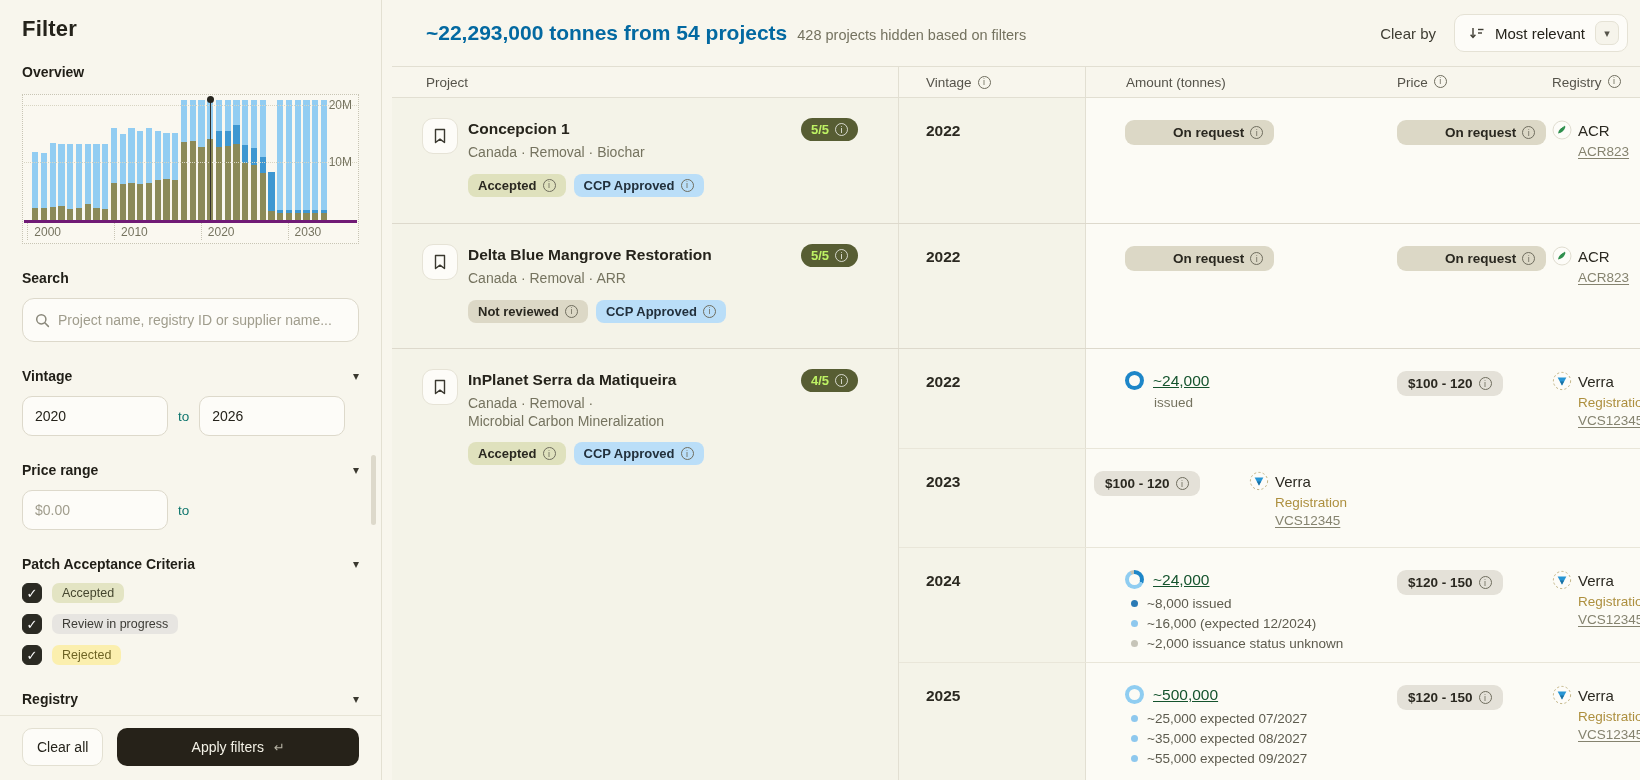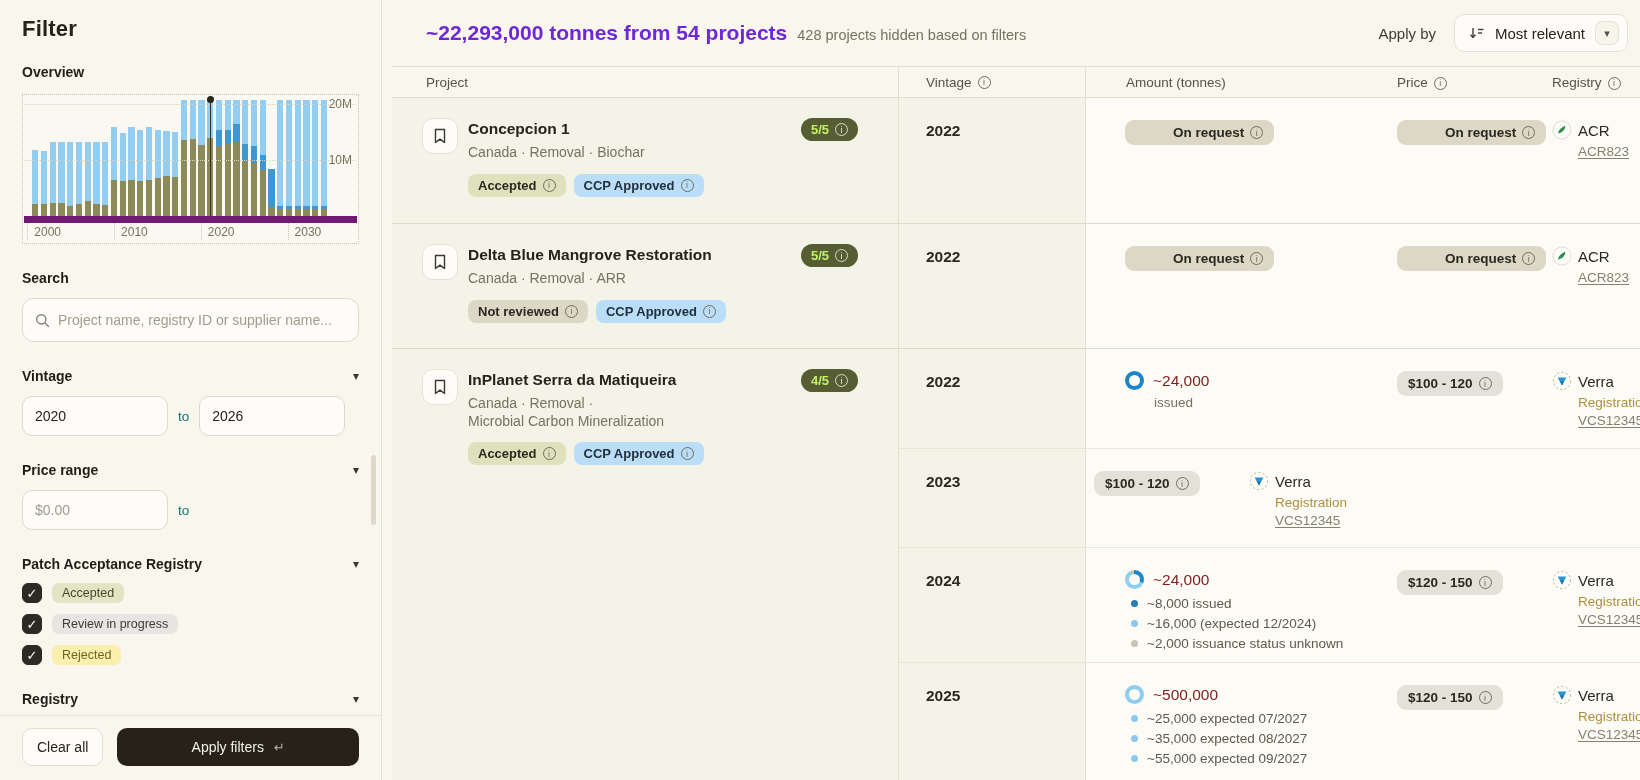--- a/index.html
+++ b/index.html
@@ -10,21 +10,21 @@
   }
   
   .sidebar { width:382px; flex:none; position:relative; border-right:1px solid #e3e0d2; padding:16px 22px 0; }
   .sb-title { font-size:22px; font-weight:700; letter-spacing:.2px; }
   .sec { margin-top:26px; }
   .sec-label { font-size:14px; font-weight:700; color:#201e17; }
   .sec-head { display:flex; align-items:center; justify-content:space-between; }
   .chev { font-size:12px; color:#3a382f; line-height:1; }
   
   .chart { position:relative; height:150px; margin-top:14px; border:1px dotted #c8c5b4; background:#faf8f0; }
-  .cplot { position:absolute; left:1px; right:1px; top:1px; bottom:20px; display:flex; align-items:flex-end; gap:2.5px; padding:2px 30px 0 8px; border-bottom:7px solid #701a75; }
+  .cplot { position:absolute; left:1px; right:1px; top:1px; bottom:20px; display:flex; align-items:flex-end; gap:2.5px; padding:2px 30px 0 8px; border-bottom:3px solid #701a75; }
   .cbar { flex:1; display:flex; flex-direction:column; justify-content:flex-end; height:100%; }
   .seg { width:100%; }
   .seg-light { background:#92cdf2; }
   .seg-dark  { background:#3e97d1; }
   .seg-olive { background:#8b8a58; }
   .ygrid { position:absolute; left:0; right:0; height:0; border-top:1px dotted #d8d5c3; }
   .ylab { position:absolute; right:5px; top:-8px; font-size:12px; color:#75735f; background:transparent; }
   .cmarker { position:absolute; top:4px; bottom:0; width:1px; background:#33312a; }
   .cmarker::before { content:""; position:absolute; top:-4px; left:-3px; width:7px; height:7px; border-radius:50%; background:#26241d; }
   .xaxis { position:absolute; left:1px; right:1px; bottom:0; height:19px; }
@@ -52,30 +52,30 @@
   
   .sb-footer { position:absolute; left:0; right:0; bottom:0; border-top:1px solid #e7e4d6; background:#f8f6ed; padding:12px 22px 14px; display:flex; gap:14px; }
   .btn-clear { height:38px; padding:0 14px; border:1px solid #e3e0d2; border-radius:10px; background:#fdfcf8; font-size:14px; font-weight:500; color:#25231b; font-family:inherit; cursor:pointer; }
   .btn-apply { flex:1; height:38px; border:0; border-radius:10px; background:#262219; color:#f3f1e6; font-size:14px; font-weight:500; font-family:inherit; cursor:pointer; display:flex; align-items:center; justify-content:center; gap:10px; }
   .ret { font-size:13px; color:#b6b3a4; }
   .scroll-thumb { position:absolute; right:5px; top:455px; width:5px; height:70px; border-radius:3px; background:#ddd9cb; }
   
   .main { flex:1; padding-left:10px; display:flex; flex-direction:column; }
   .topbar { height:66px; display:flex; align-items:center; justify-content:space-between; padding:0 22px 0 34px; }
   .tb-left { display:flex; align-items:baseline; gap:10px; }
-  .tb-title { font-size:21px; font-weight:700; color:#6d28d9; }
+  .tb-title { font-size:21px; font-weight:700; color:#0369a1; }
   .tb-sub { font-size:14.5px; color:#74725f; }
   .sortwrap { display:flex; align-items:center; gap:18px; }
   .sortlab { font-size:15px; color:#3f3d33; }
   .sortbtn { display:flex; align-items:center; gap:10px; height:38px; padding:0 8px 0 14px; background:#fdfcf8; border:1px solid #e5e2d5; border-radius:10px; cursor:pointer; font-family:inherit; }
   .sortval { font-size:15px; font-weight:500; color:#25231b; }
   .chevchip { width:24px; height:24px; border:1px solid #e5e2d5; border-radius:7px; background:#f6f4eb; display:flex; align-items:center; justify-content:center; font-size:11px; color:#55534a; }
   
   .thead { display:flex; border-top:1px solid #e2dfd2; border-bottom:1px solid #e2dfd2; height:32px; align-items:center; font-size:13.5px; color:#55534a; }
-  .th { display:flex; align-items:flex-end; gap:6px; }
+  .th { display:flex; align-items:flex-start; gap:6px; }
   .th-project { width:507px; padding-left:34px; align-self:stretch; align-items:center; border-right:1px solid #e2dfd2; }
   .th-vintage { width:187px; padding-left:27px; align-self:stretch; align-items:center; border-right:1px solid #e2dfd2; }
   .th-amount { width:303px; padding-left:40px; }
   .th-price { width:163px; padding-left:8px; }
   .th-registry { flex:1; }
   .group { display:flex; border-bottom:1px solid #ddd9cc; }
   .pcell { width:507px; flex:none; background:#f4f3e8; border-right:1px solid #e2dfd2; padding:20px 0 0 30px; display:flex; gap:10px; position:relative; }
   .bm { width:36px; height:36px; flex:none; border:1px solid #e6e3d6; border-radius:11px; background:#fdfcf8; display:flex; align-items:center; justify-content:center; cursor:pointer; }
   .pname { font-size:15.5px; font-weight:700; color:#25231b; padding-top:2px; }
   .pmeta { font-size:14px; color:#75735f; margin-top:6px; line-height:1.25; }
@@ -90,21 +90,21 @@
   .sub { flex:1; display:flex; background:#fcfbf5; border-bottom:1px solid #e9e6d9; }
   .sub:last-child { border-bottom:0; }
   .vcell { width:187px; flex:none; background:#f4f3e8; border-right:1px solid #e2dfd2; padding:24px 0 0 27px; font-size:15.5px; font-weight:700; color:#2b2921; }
   .acell { width:303px; flex:none; padding:22px 0 0 39px; }
   .prcell { width:163px; flex:none; padding:22px 0 0 8px; }
   .rcell { flex:1; padding:22px 0 0 0; overflow:hidden; white-space:nowrap; }
   .pbadge { display:inline-flex; align-items:center; gap:6px; font-size:13.5px; font-weight:700; padding:5px 11px; border-radius:9px; color:#2a2820; }
   .pbadge-tan { background:#dcd8c6;padding-left:48px; }
   .pbadge-gray { background:#e4e1d8; }
   .aval { display:flex; align-items:center; gap:9px; }
-  .aval-num { font-size:15.5px; color:#7f1d1d; }
+  .aval-num { font-size:15.5px; color:#14532d;text-decoration:underline; }
   .asub { font-size:13.5px; color:#75735f; margin:5px 0 0 29px; }
   .donut { width:19px; height:19px; border-radius:50%; position:relative; flex:none; }
   .donut::after { content:""; position:absolute; inset:4px; border-radius:50%; background:#fcfbf5; }
   .donut-blue { background:#1d86c8; }
   .donut-gray { background:#b5b3a6; }
   .donut-light { background:#8fcdf1; }
   .donut-mixed { background:conic-gradient(#1d86c8 0 31%, #8fcdf1 31% 92%, #c4c2b5 92% 100%); }
   .bullets { list-style:none; margin:7px 0 0 6px;text-align:right; }
   .bullets li { display:flex; align-items:center; gap:9px; margin-top:5px; font-size:13.5px; color:#5d5b4e; }
   .dot { width:7px; height:7px; border-radius:50%; flex:none; }
@@ -326,21 +326,21 @@
       <span class="chev">▾</span>
     </div>
     <div class="range">
       <input type="text" placeholder="$0.00" style="">
       <span class="toword">to</span>
     </div>
   </div>
 
   <div class="sec">
     <div class="sec-head">
-      <span class="sec-label">Patch Acceptance Registry</span>
+      <span class="sec-label">Patch Acceptance Criteria</span>
       <span class="chev">▾</span>
     </div>
     <div class="cbrow">
       <span class="cb checked"></span>
       <span class="chip chip-olive"><span>Accepted</span></span>
     </div>
     <div class="cbrow">
       <span class="cb checked"></span>
       <span class="chip chip-gray"><span>Review in progress</span></span>
     </div>
@@ -376,21 +376,21 @@
   </div>
 </aside>
 
 <div class="main">
   <div class="topbar">
     <div class="tb-left">
       <span class="tb-title">~22,293,000 tonnes from 54 projects</span>
       <span class="tb-sub">428 projects hidden based on filters</span>
     </div>
     <div class="sortwrap">
-      <span class="sortlab">Apply by</span>
+      <span class="sortlab">Clear by</span>
       <button class="sortbtn">
         <span>
           <svg width="16" height="14" viewBox="0 0 16 14">
               <line x1="4" y1="2" x2="4" y2="11" stroke="#3f3d33" stroke-width="1.4"></line>
               <polyline points="1.6,8.8 4,11.4 6.4,8.8" fill="none" stroke="#3f3d33" stroke-width="1.4"></polyline>
               <line x1="9" y1="3.5" x2="14.5" y2="3.5" stroke="#3f3d33" stroke-width="1.4"></line>
               <line x1="9" y1="7" x2="13" y2="7" stroke="#3f3d33" stroke-width="1.4"></line>
             </svg>
         </span>
         <span class="sortval">Most relevant</span>

